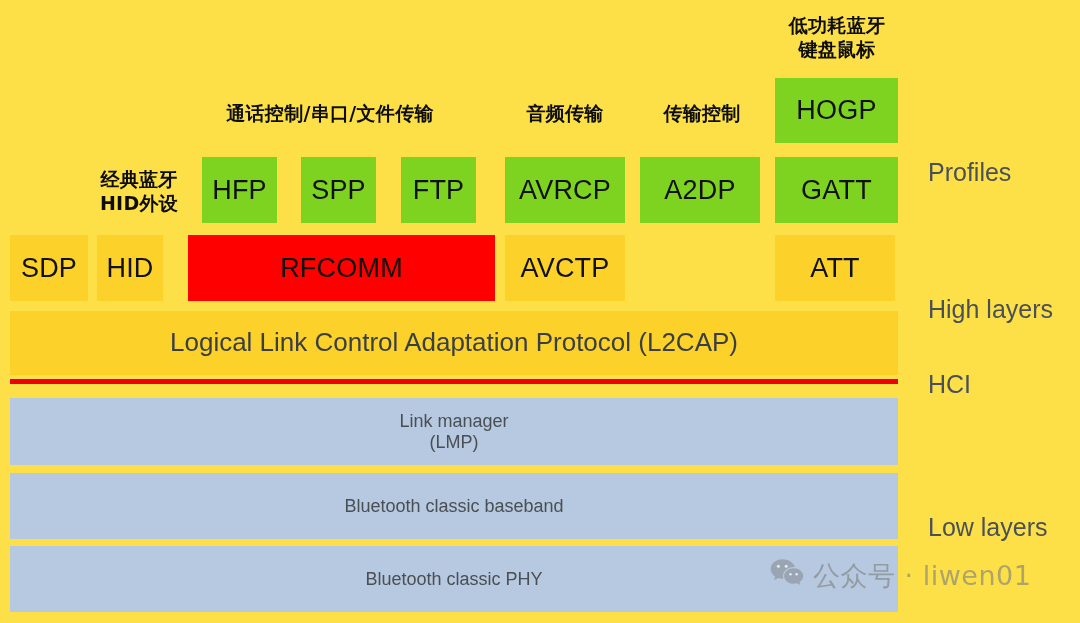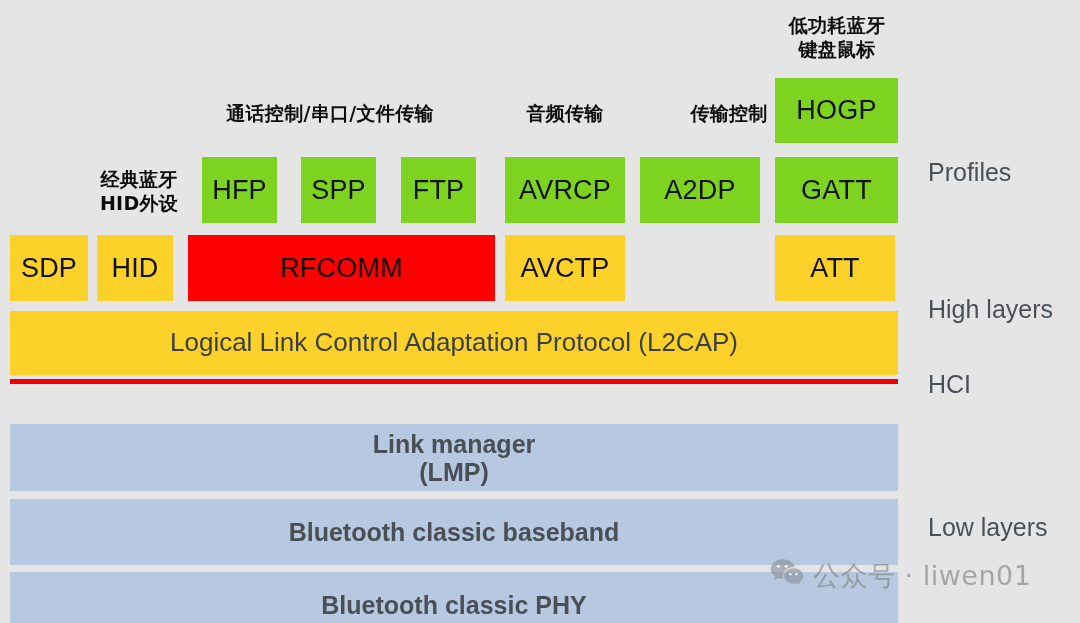--- a/index.html
+++ b/index.html
@@ -7,21 +7,21 @@
     padding: 0;
     background: #ffffff;
   }
   body {
     font-family: "Liberation Sans", "DejaVu Sans", sans-serif;
   }
   #canvas {
     position: relative;
     width: 1080px;
     height: 623px;
-    background: #e5e5e5;
+    background: #fde047;
     overflow: hidden;
   }
 
   
   .box {
     position: absolute;
     box-sizing: border-box;
     display: flex;
     align-items: center;
     justify-content: center;
@@ -41,24 +41,23 @@
     font-weight: 400;
     letter-spacing: .2px;
     color: #111111;
   }
   .wide-label {
     font-size: 26px;
     font-weight: 400;
     color: #3a3f44;
   }
   .slate-label {
-    font-size: 25px;
-    font-weight: 700;
+    font-size: 18px;
+    font-weight: 400;
     color: #4a4f55;
-    margin-top: 26px;
   }
 
   
   .cn-caption {
     position: absolute;
     box-sizing: border-box;
     display: flex;
     align-items: center;
     justify-content: center;
     text-align: center;
@@ -112,39 +111,39 @@
   <div class="cn-caption" style="left:770px; top:6px; width:134px; height:62px;">低功耗蓝牙
 键盘鼠标</div>
 
   <div class="cn-caption" style="left:83px; top:160px; width:112px; height:62px;">经典蓝牙
 HID外设</div>
 
   <div class="cn-caption" style="left:190px; top:96px; width:280px; height:34px;">通话控制/串口/文件传输</div>
 
   <div class="cn-caption" style="left:500px; top:96px; width:130px; height:34px;">音频传输</div>
 
-  <div class="cn-caption" style="left:664px; top:96px; width:130px; height:34px;">传输控制</div>
+  <div class="cn-caption" style="left:637px; top:96px; width:130px; height:34px;">传输控制</div>
 
   <div class="box green acronym" style="left:775px; top:78px; width:123px; height:65px;">HOGP</div>
 
   <div class="box green acronym" style="left:202px; top:157px; width:75px; height:66px;">HFP</div>
 
   <div class="box green acronym" style="left:301px; top:157px; width:75px; height:66px;">SPP</div>
 
   <div class="box green acronym" style="left:401px; top:157px; width:75px; height:66px;">FTP</div>
 
   <div class="box green acronym" style="left:505px; top:157px; width:120px; height:66px;text-align:center;">AVRCP</div>
 
   <div class="box green acronym" style="left:640px; top:157px; width:120px; height:66px;">A2DP</div>
 
   <div class="box green acronym" style="left:775px; top:157px; width:123px; height:66px;">GATT</div>
 
   <div class="box yellow acronym" style="left:10px; top:235px; width:78px; height:66px;">SDP</div>
 
-  <div class="box yellow acronym" style="left:97px; top:235px; width:76px; height:66px;">HID</div>
+  <div class="box yellow acronym" style="left:97px; top:235px; width:66px; height:66px;">HID</div>
 
   <div class="box red acronym" style="left:188px; top:235px; width:307px; height:66px;">RFCOMM</div>
 
   <div class="box yellow acronym" style="left:505px; top:235px; width:120px; height:66px;">AVCTP</div>
 
 
   <div class="box yellow acronym" style="left:775px; top:235px; width:120px; height:66px;">ATT</div>
 
   <div class="box yellow wide-label" style="left:10px; top:311px; width:888px; height:64px;">Logical Link Control Adaptation Protocol (L2CAP)</div>
 

